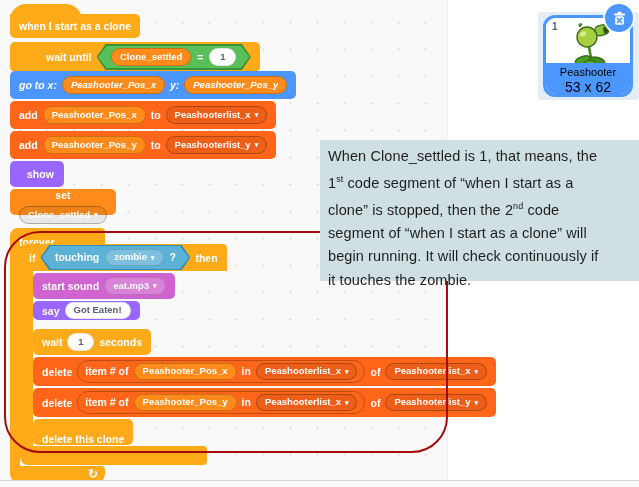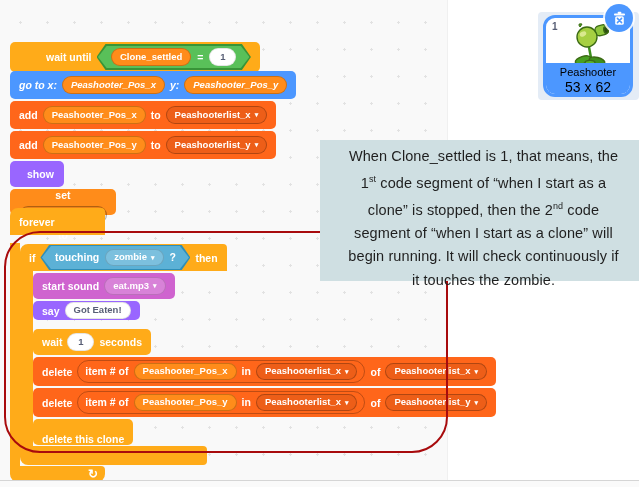--- a/index.html
+++ b/index.html
@@ -41,21 +41,21 @@
   .hx-op .hxs{background:#389438;} .hx-op .hxi{background:#59C059;}
   .hx-sense .hxs{background:#2E8EB8;} .hx-sense .hxi{background:#5CB1D6;}
   .spine,.foot{position:absolute;box-sizing:border-box;}
   .loop-arrow{margin-left:auto;font-size:12px;line-height:1;}
   
   .red-box{position:absolute;left:4px;top:231px;width:444px;height:222px;border:2.5px solid #a80b0d;
     border-radius:36px;box-sizing:border-box;z-index:5;}
   
   .note{position:absolute;left:320px;top:140px;width:319px;height:141px;background:#cfdfe2;
     z-index:6;box-sizing:border-box;padding:5px 0 0 8px;color:#1f1f1f;}
-  .note-line{font-size:14.5px;line-height:23.2px;white-space:nowrap;letter-spacing:.1px;text-align:center;}
+  .note-line{font-size:14.5px;line-height:23.2px;white-space:nowrap;letter-spacing:.1px;}
   .note-line sup{font-size:9px;}
   
   .sprite-pane{position:absolute;left:538px;top:12px;width:101px;height:88px;background:#e4ecf6;
     border-radius:4px;}
   .sprite-card{position:absolute;left:543px;top:15px;width:90px;height:82px;background:#fff;
     border:3px solid #4C97FF;border-radius:12px;box-sizing:border-box;overflow:hidden;}
   .sprite-index{position:absolute;left:6px;top:3px;font-size:10px;font-weight:bold;color:#575E75;}
   .sprite-img{position:absolute;left:22px;top:4px;}
   .sprite-label{position:absolute;left:0;bottom:0;width:100%;height:31px;background:#4C97FF;
     color:#000000;text-align:center;}
@@ -71,20 +71,23 @@
 <div class="workspace">
 
   <div class="spine c-control" style="left:10px;top:243px;width:10px;height:223px;"></div>
   <div class="foot b c-control" style="left:10px;top:466px;width:95px;height:16px;border-radius:0 4px 8px 8px;padding:0 7px;">
     <span class="loop-arrow">↻</span>
   </div>
 
   <div class="spine c-control" style="left:20px;top:271px;width:13px;height:175px;"></div>
   <div class="foot c-control" style="left:20px;top:446px;width:187px;height:19px;border-radius:0 4px 4px 8px;"></div>
 
+  <div class="b c-control hat" style="left:10px;top:14px;height:24px;border-radius:0 5px 5px 5px;">
+    <span>when I start as a clone</span>
+  </div>
 
   <div class="b c-control" style="left:10px;top:42px;height:30px;padding-left:36px;">
     <span>wait until</span>
     <span class="hx hx-op">
       <span class="hxs"></span>
       <span class="hxi">
         <span class="ov">Clone_settled</span>
         <span>=</span>
         <span class="ov wov">1</span>
       </span>
@@ -125,21 +128,21 @@
   <div class="b c-variables" style="left:10px;top:189px;height:26px;flex-direction:column;">
     <span>set</span>
     <span class="dd">
       <span>Clone_settled</span>
       <span class="caret">▾</span>
     </span>
     <span>to</span>
     <span class="ov wov">0</span>
   </div>
 
-  <div class="b c-control" style="left:10px;top:208px;height:27px;width:95px;border-radius:8px 4px 0 0;align-items:center;">
+  <div class="b c-control" style="left:10px;top:228px;height:27px;width:95px;border-radius:8px 4px 0 0;align-items:center;">
     <span>forever</span>
   </div>
 
   <div class="b c-control" style="left:20px;top:244px;height:27px;border-radius:8px 4px 0 0;">
     <span>if</span>
     <span class="hx hx-sense">
       <span class="hxs"></span>
       <span class="hxi">
         <span>touching</span>
         <span class="dd dd-pill">

